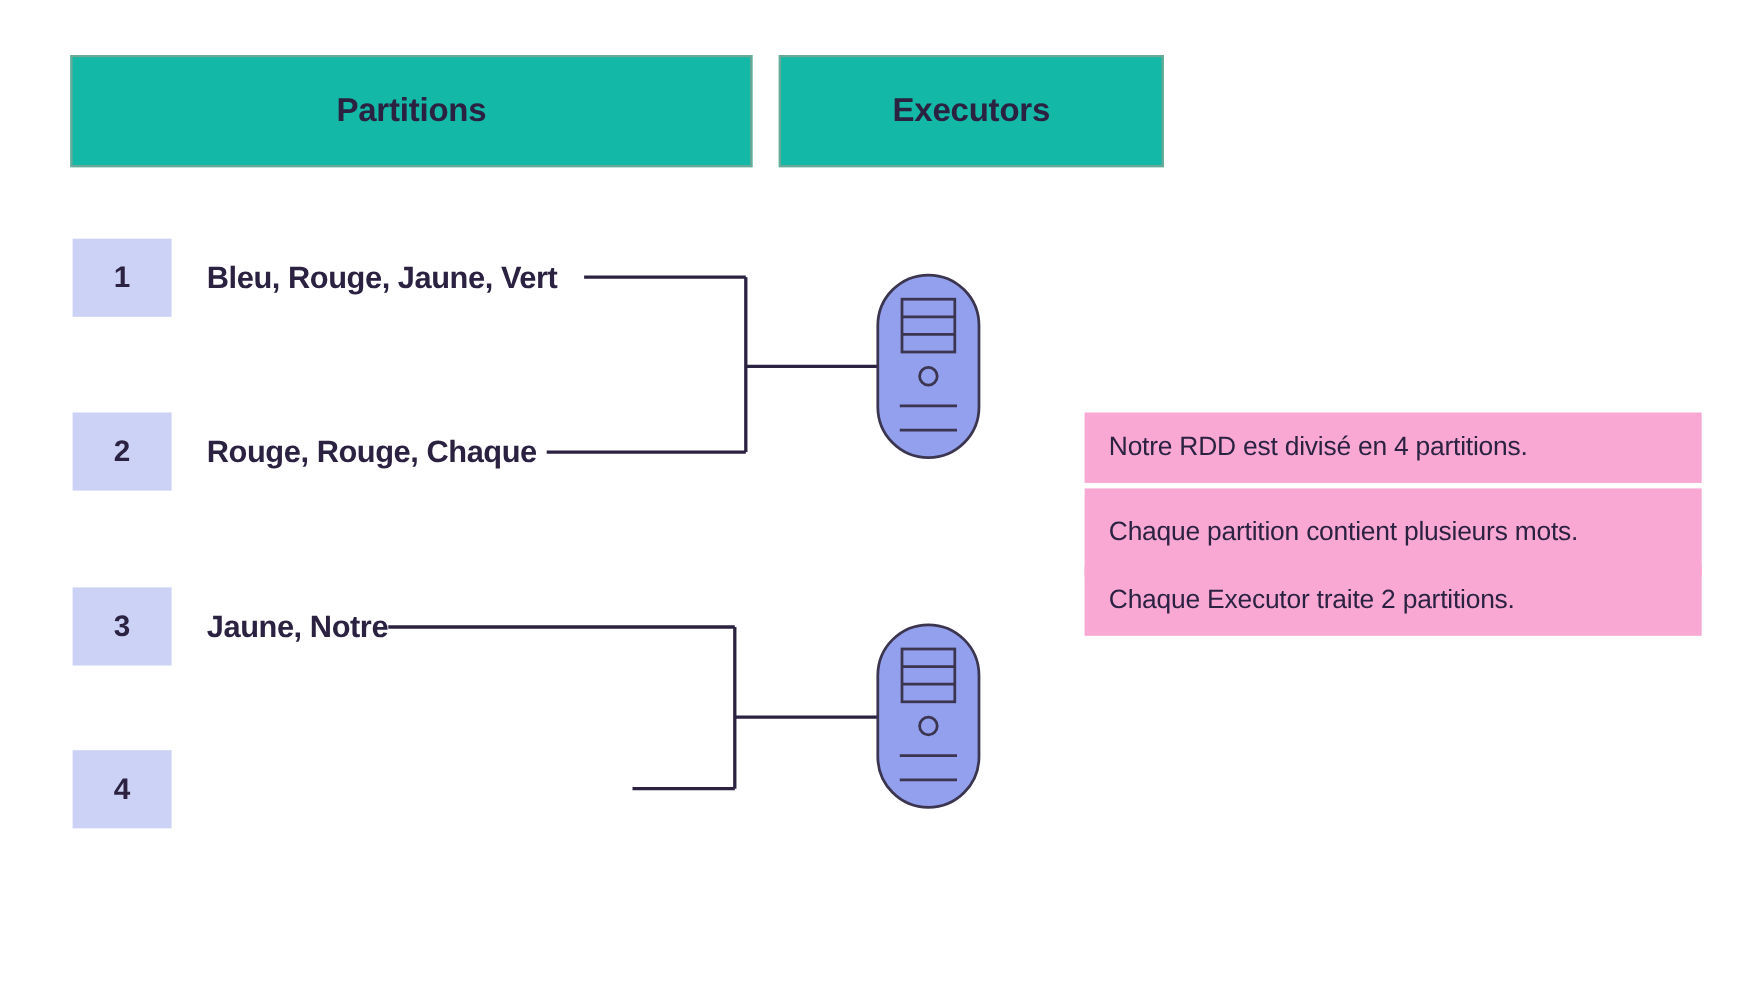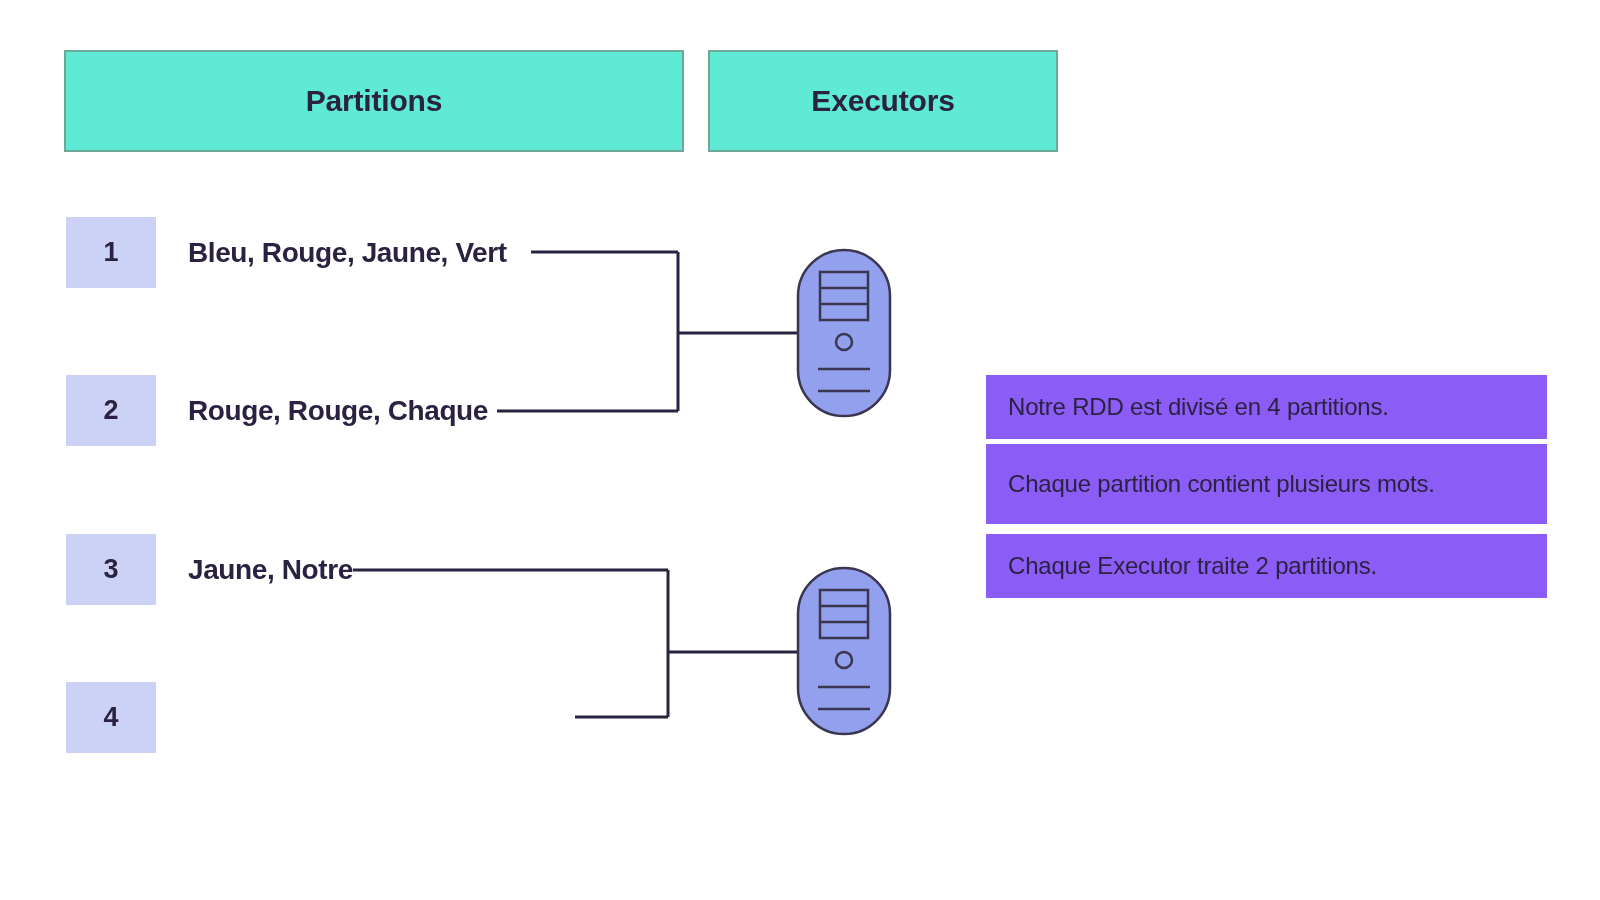--- a/index.html
+++ b/index.html
@@ -20,21 +20,21 @@
   .stage {
     position: absolute;
     inset: 0;
   }
 
   
   .header-box {
     position: absolute;
     box-sizing: border-box;
     border: 2px solid #6ba897;
-    background: #5eead4;
+    background: #14b8a6;
     display: flex;
     align-items: center;
     justify-content: center;
   }
   .header-box .header-label {
     font-size: 30px;
     font-weight: 600;
     letter-spacing: -0.2px;
     color: #2b2242;
     white-space: nowrap;
@@ -112,35 +112,35 @@
     fill: none;
     stroke: #3b3550;
     stroke-width: 2.5;
   }
 
   
   .note-box {
     position: absolute;
     left: 986px;
     width: 561px;
-    background: #8b5cf6;
+    background: #f9a8d4;
     display: flex;
     align-items: center;
   }
   .note-box .note-text {
     margin-left: 22px;
     font-size: 24px;
     font-weight: 400;
     letter-spacing: -0.2px;
     color: #2b2242;
     white-space: nowrap;
   }
   #note-box-1 { top: 375px; height: 64px; }
   #note-box-2 { top: 444px; height: 80px; }
-  #note-box-3 { top: 534px; height: 64px; }
+  #note-box-3 { top: 514px; height: 64px; }
 </style>
 </head>
 <body>
 
 <div class="stage">
 
   <div class="header-box" id="header-partitions">
     <span class="header-label">Partitions</span>
   </div>
   <div class="header-box" id="header-executors">

